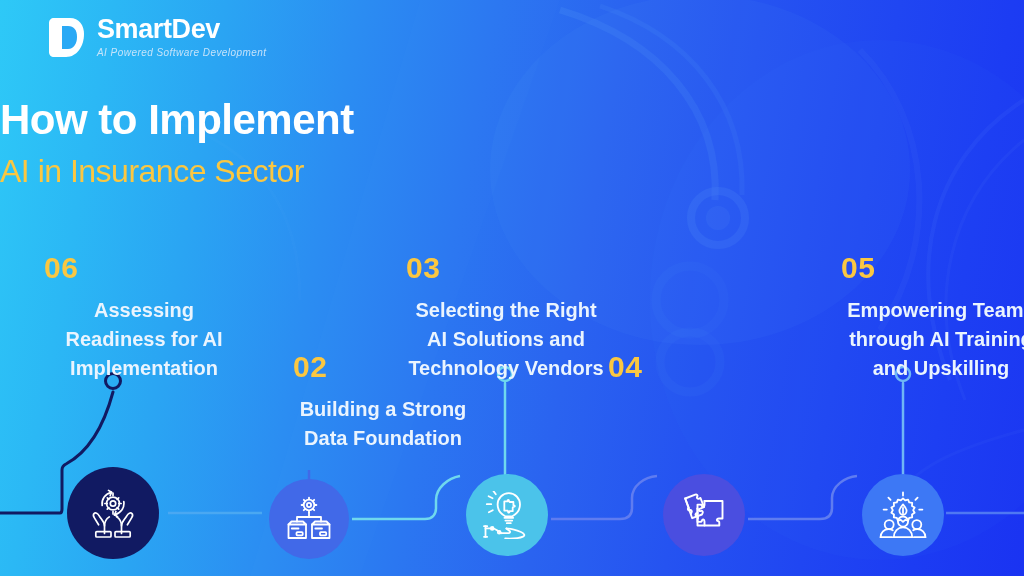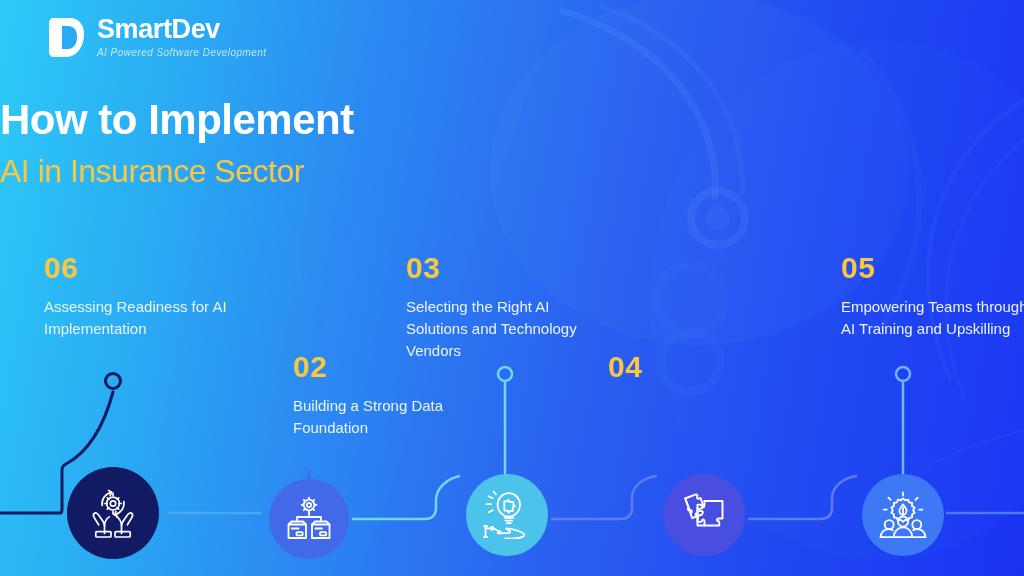--- a/index.html
+++ b/index.html
@@ -54,21 +54,21 @@
     line-height:1.05;margin-top:13px;
   }
 
   
   .step{position:absolute;}
   .step-num{
     font-size:30px;font-weight:bold;color:#fbc741;line-height:1;
     letter-spacing:0.5px;margin-bottom:13px;
   }
   .step-text{
-    font-size:15px;color:#eaf4fe;line-height:1.45;font-weight:400;
+    font-size:20px;color:#eaf4fe;line-height:1.45;font-weight:700;text-align:center;
   }
 
   .step-1{left:44px;top:253px;width:200px;}
   .step-2{left:250px;top:352px;width:180px;margin-left:43px;}
   .step-3{left:406px;top:253px;width:200px;}
   .step-4{left:608px;top:352px;width:190px;}
   .step-5{left:841px;top:253px;width:200px;}
 
   
   .icon-circle{

